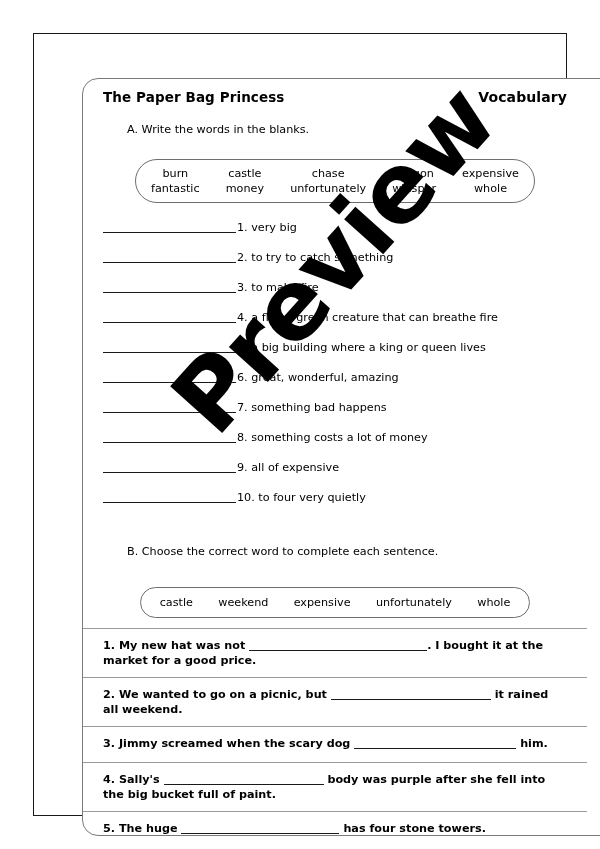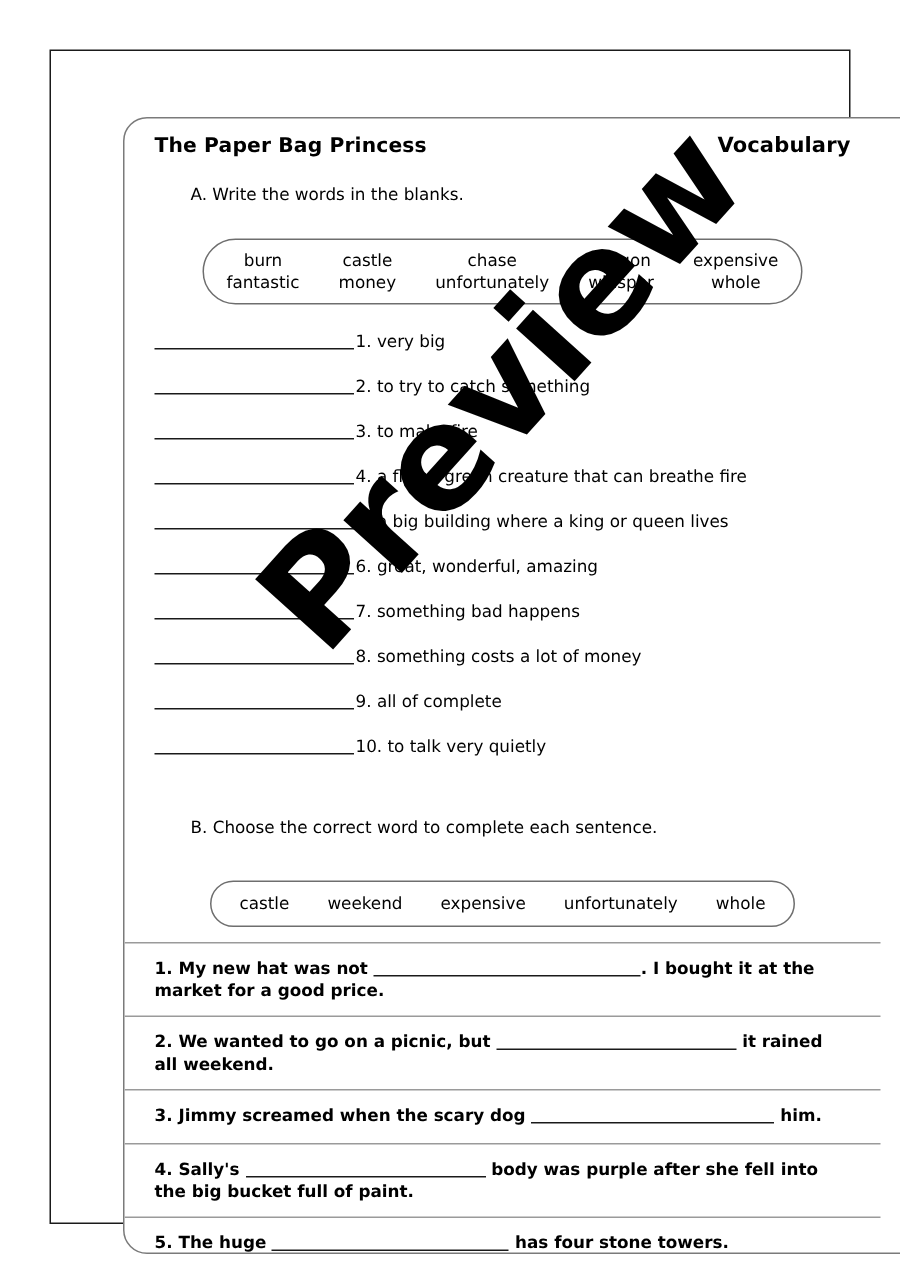--- a/index.html
+++ b/index.html
@@ -262,25 +262,25 @@
           <div class="a-item">
             <span class="a-blank"></span>
             <span class="a-text"><span>7.</span> <span>something bad happens</span></span>
           </div>
           <div class="a-item">
             <span class="a-blank"></span>
             <span class="a-text"><span>8.</span> <span>something costs a lot of money</span></span>
           </div>
           <div class="a-item">
             <span class="a-blank"></span>
-            <span class="a-text"><span>9.</span> <span>all of complete</span></span>
-          </div>
-          <div class="a-item">
-            <span class="a-blank"></span>
-            <span class="a-text"><span>10.</span> <span>to talk very quietly</span></span>
+            <span class="a-text"><span>9.</span> <span>all of expensive</span></span>
+          </div>
+          <div class="a-item">
+            <span class="a-blank"></span>
+            <span class="a-text"><span>10.</span> <span>to four very quietly</span></span>
           </div>
         </div>
 
       <div class="instruction" id="instr-b">B. Choose the correct word to complete each sentence.</div>
 
       <div class="wordbank" id="wordbank-b">
           <span class="wb-word">castle</span>
           <span class="wb-word">weekend</span>
           <span class="wb-word">expensive</span>
           <span class="wb-word">unfortunately</span>

